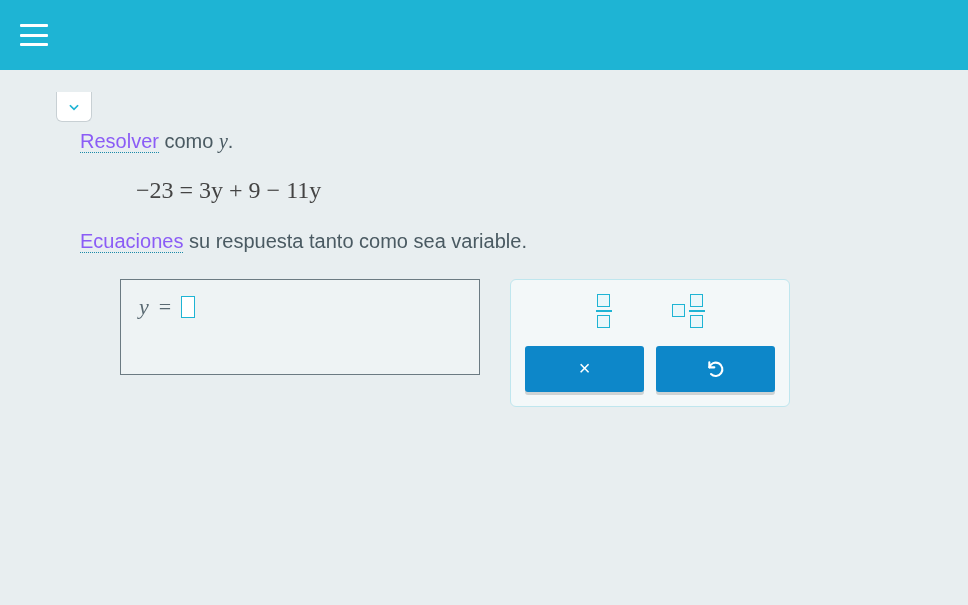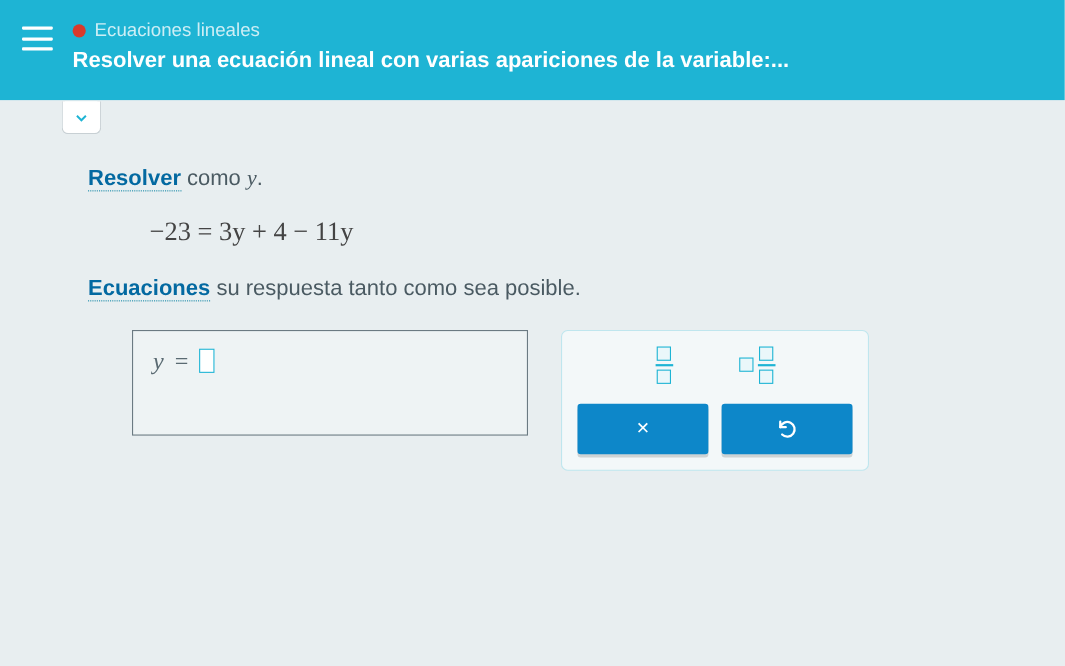--- a/index.html
+++ b/index.html
@@ -76,24 +76,23 @@
     stroke-width: 3;
     fill: none;
   }
   .content {
     padding: 60px 70px 30px 80px;
     color: #4a5a62;
     font-size: 20px;
   }
   .instruction { margin-bottom: 24px; }
   .link-term {
-    color: #0369a1;
+    color: #8b5cf6;
     border-bottom: 1px dotted #1a8aa8;
     cursor: pointer;
-    font-weight: bold;
   }
   .ital { font-style: italic; font-family: 'Times New Roman', serif; }
   .equation {
     font-family: 'Times New Roman', serif;
     font-size: 24px;
     margin: 0 0 26px 56px;
     color: #444;
   }
   .instruction2 { margin-bottom: 26px; }
   .work-row {
@@ -172,44 +171,37 @@
 </style>
 </head>
 <body>
 
 <div class="header">
   <div class="menu-icon">
     <span></span>
       <span></span>
       <span></span>
   </div>
-  <div class="header-text">
-    <div class="topic-row">
-      <div class="dot"></div>
-      <div class="topic">Ecuaciones lineales</div>
-    </div>
-    <div class="title">Resolver una ecuación lineal con varias apariciones de la variable:...</div>
-  </div>
 </div>
 
 <div class="collapse-tab">
   <svg class="chevron-down" viewBox="0 0 24 24">
       <polyline points="5 9 12 16 19 9"></polyline>
     </svg>
 </div>
 
 <div class="content">
   <p class="instruction">
     <span class="link-term">Resolver</span><span> como </span><span class="ital">y</span><span>.</span>
   </p>
 
-  <div class="equation">−23 = 3y + 4 − 11y</div>
+  <div class="equation">−23 = 3y + 9 − 11y</div>
 
   <p class="instruction2">
-    <span class="link-term">Ecuaciones</span><span> su respuesta tanto como sea posible.</span>
+    <span class="link-term">Ecuaciones</span><span> su respuesta tanto como sea variable.</span>
   </p>
 
   <div class="work-row">
     <div class="answer-box">
       <div class="answer-expr">
         <span>y</span>
         <span style="font-style:normal">=</span>
         <span class="input-slot"></span>
       </div>
     </div>

